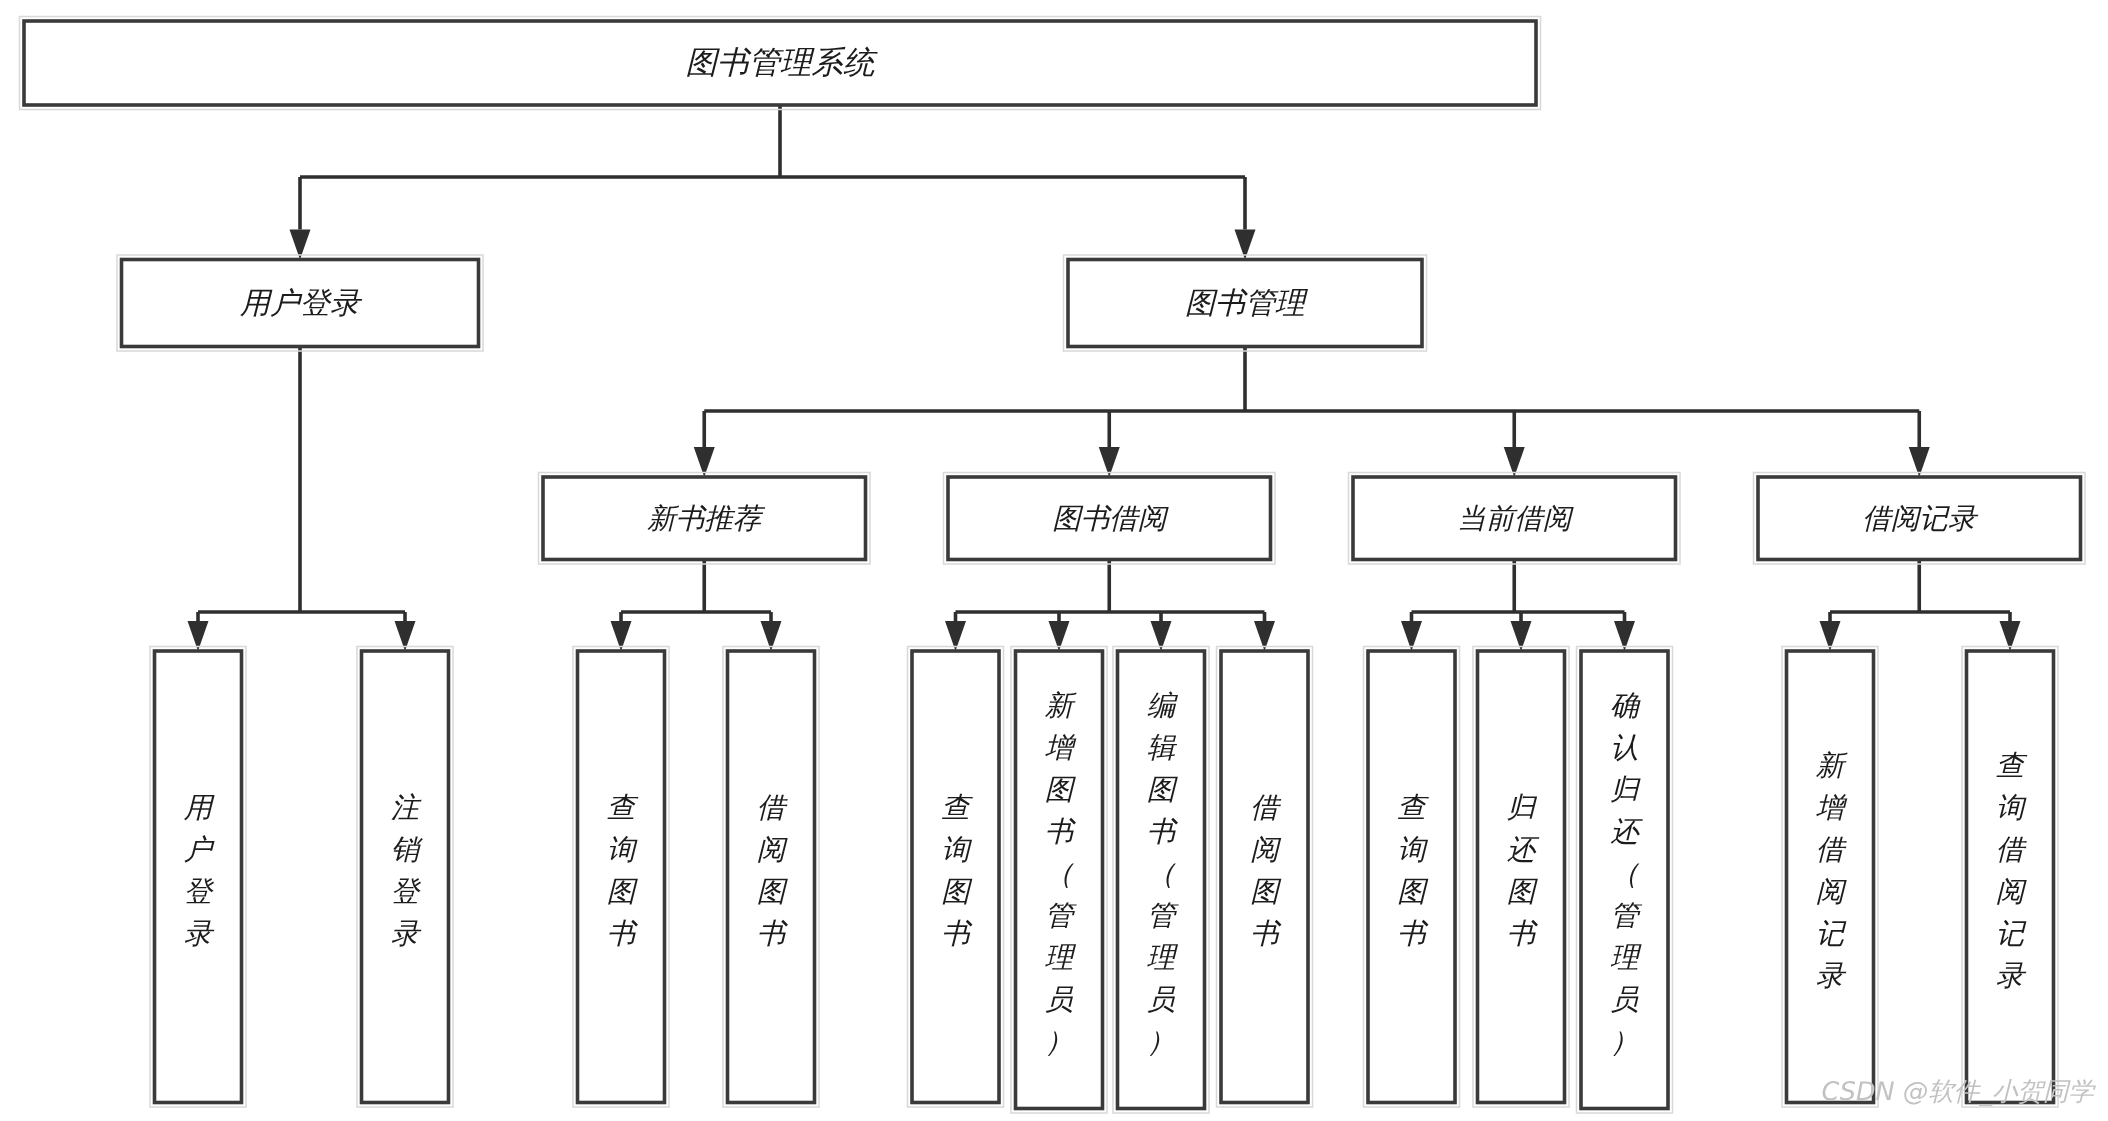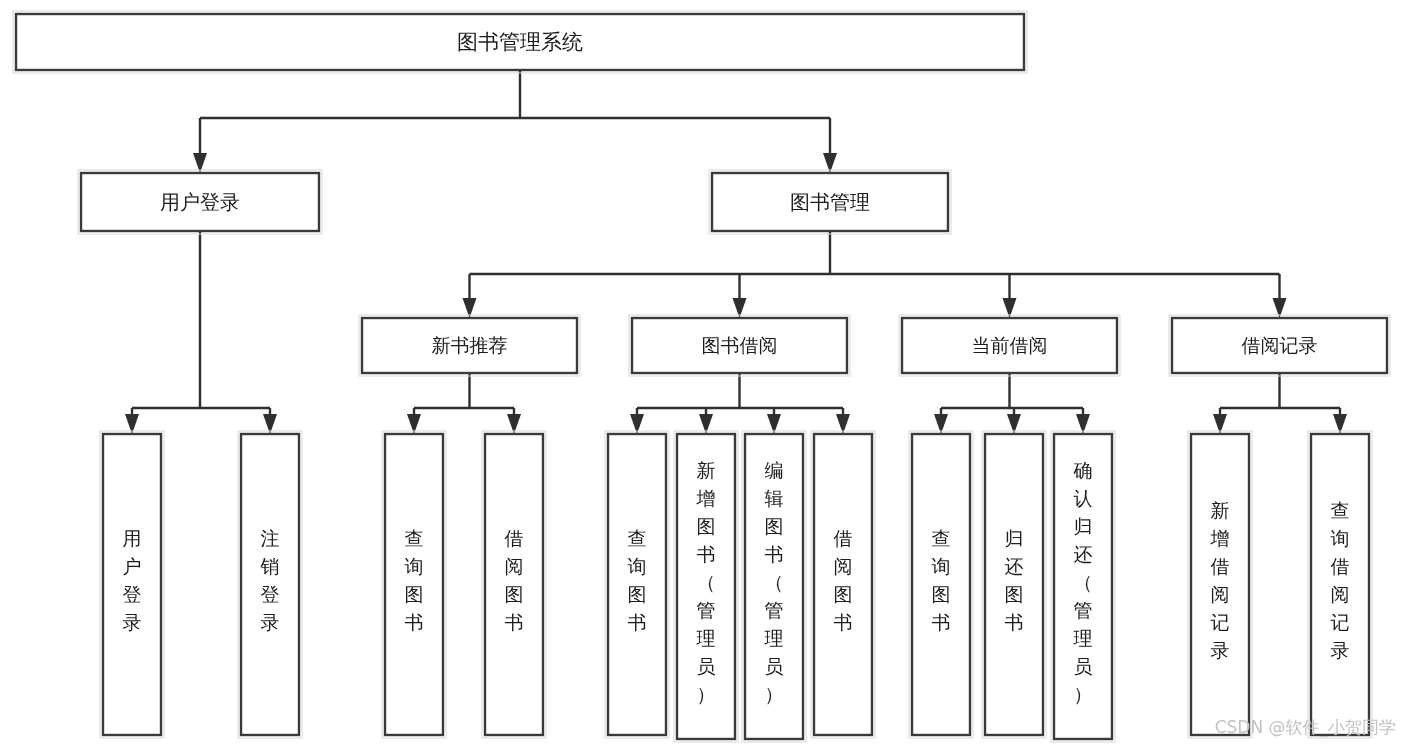--- a/index.html
+++ b/index.html
@@ -14,20 +14,21 @@
     position: relative;
     overflow: hidden;
     font-family: "DejaVu Sans", "Liberation Sans", sans-serif;
   }
   #diagram-root {
     position: absolute;
     left: 0;
     top: 0;
     width: 1405px;
     height: 662px;
+    font-style: italic;
   }
   svg.diagram-canvas {
     display: block;
     width: 1405px;
     height: 747px;
     background: #ffffff;
   }
   .node-box {
     fill: #ffffff;
     stroke: #3a3a3a;

